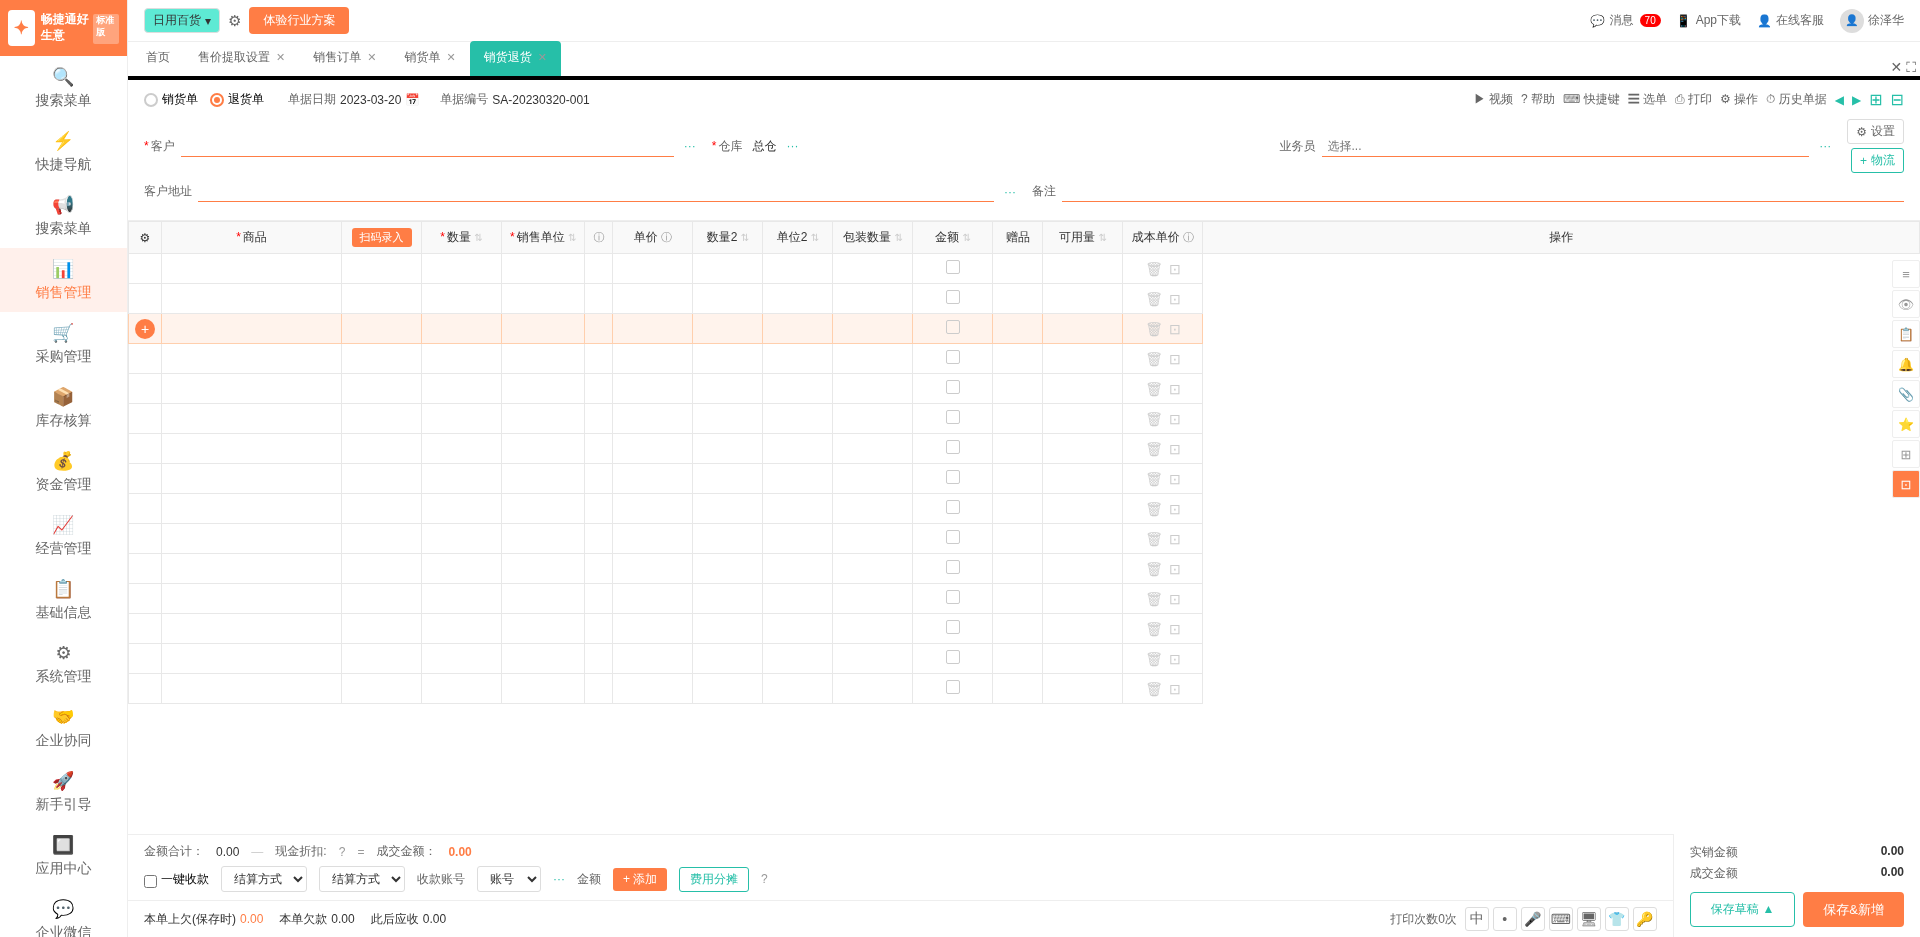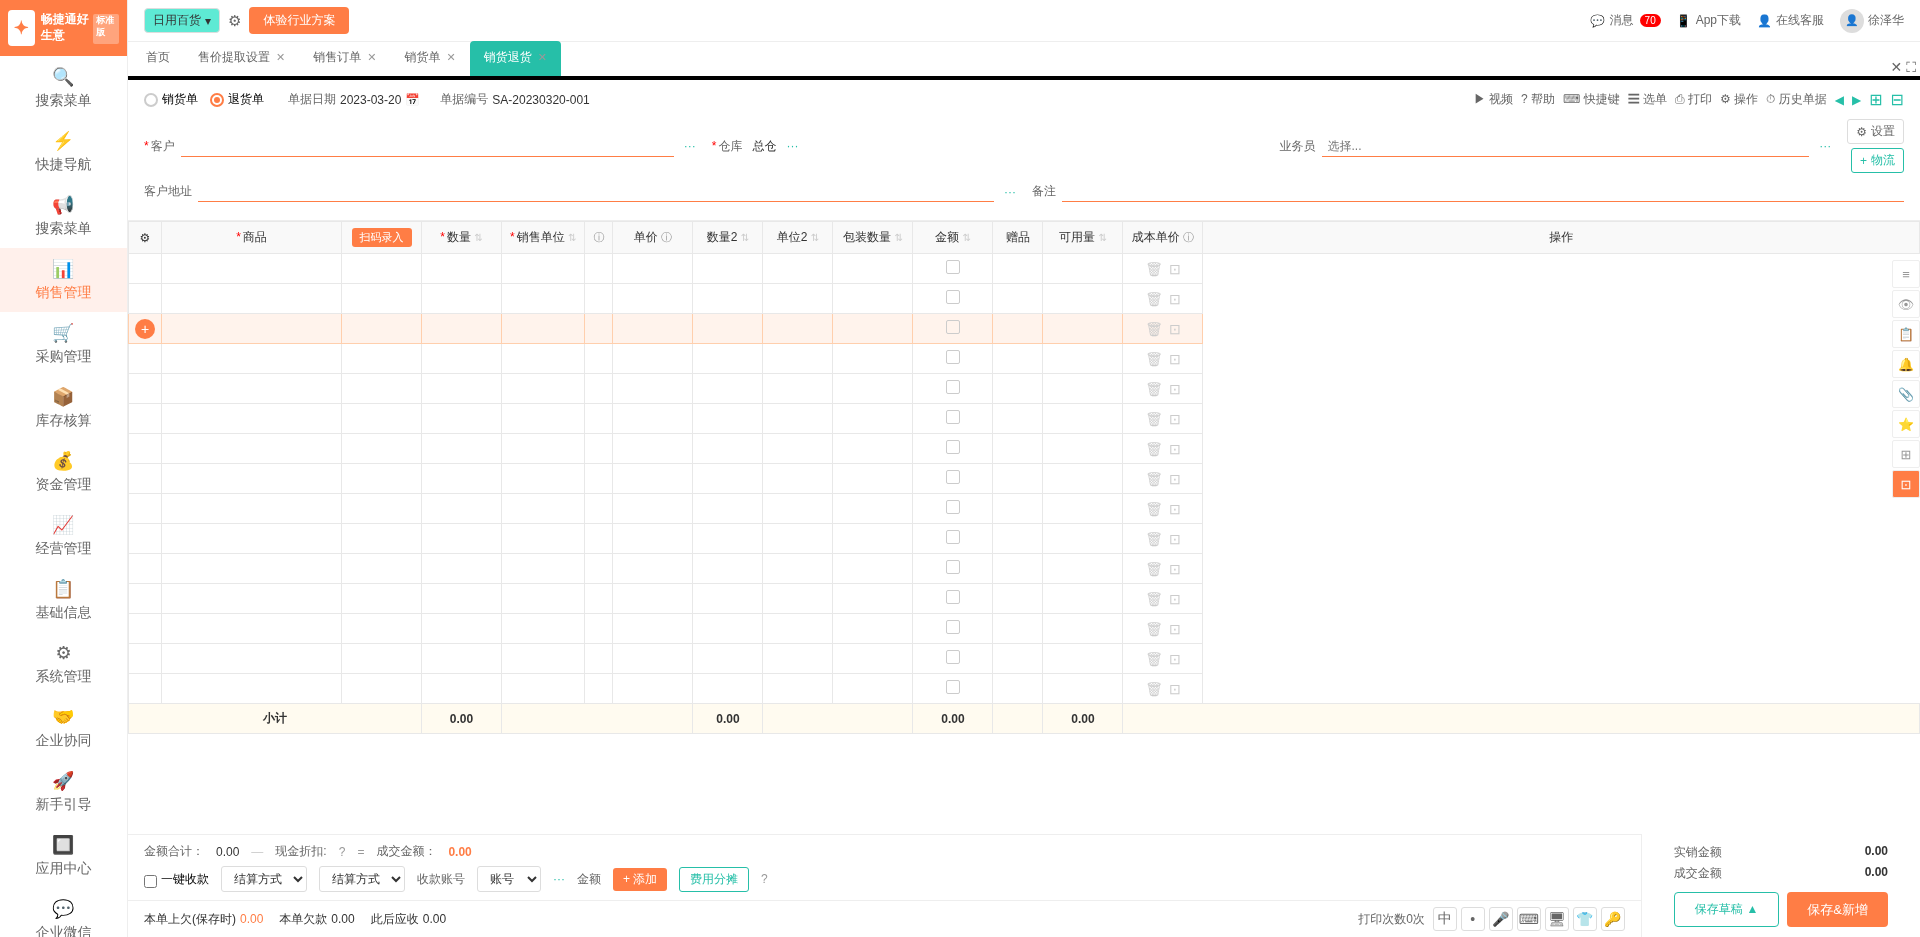--- a/index.html
+++ b/index.html
@@ -114,21 +114,21 @@
     
     .right-panel { position: fixed; right: 0; top: 200px; display: flex; flex-direction: column; gap: 0; }
     .right-panel-btn { width: 28px; height: 28px; background: #fff; border: 1px solid #eee; display: flex; align-items: center; justify-content: center; cursor: pointer; color: #999; font-size: 13px; border-radius: 2px; margin-bottom: 2px; }
     .right-panel-btn.active { background: #ff7d45; color: #fff; }
 
     .info-icon { color: #999; font-size: 11px; cursor: pointer; }
     .sort-icon { color: #ccc; font-size: 10px; cursor: pointer; }
     
     .bottom-wrapper { display: flex; align-items: stretch; }
     .bottom-main { flex: 1; }
-    .bottom-right-summary { background: #fff; border-left: 1px solid #eee; padding: 8px 32px; min-width: 200px; display: flex; flex-direction: column; justify-content: center; }
+    .bottom-right-summary { background: #fff; border-left: 1px solid #eee; padding: 8px 16px; min-width: 200px; display: flex; flex-direction: column; justify-content: center; }
     .summary-row-item { display: flex; justify-content: space-between; gap: 30px; margin-bottom: 4px; }
     .summary-row-label { color: #666; }
     .summary-row-value { color: #333; font-weight: bold; }
 
     .whole-bottom { background: #fff; }
   </style>
 </head>
 <body>
 
 <div class="sidebar">
@@ -681,31 +681,20 @@
     <td><span class="checkbox"></span></td>
     <td></td>
     <td></td>
     <td>
       <div class="action-icons">
         <span class="action-icon">🗑</span>
         <span class="action-icon">⊡</span>
       </div>
     </td>
   </tr>
-            <tr class="summary-row">
-  <td colspan="3" class="summary-label">小计</td>
-  <td>0.00</td>
-  <td colspan="3"></td>
-  <td>0.00</td>
-  <td colspan="2"></td>
-  <td>0.00</td>
-  <td></td>
-  <td>0.00</td>
-  <td colspan="2"></td>
-</tr>
           </tbody>
       </table>
     </div>
 
     <div class="whole-bottom">
       <div class="bottom-wrapper">
         <div class="bottom-main">
           <div class="bottom-area">
             <div class="bottom-calc">
               <span class="calc-label">金额合计：</span>

